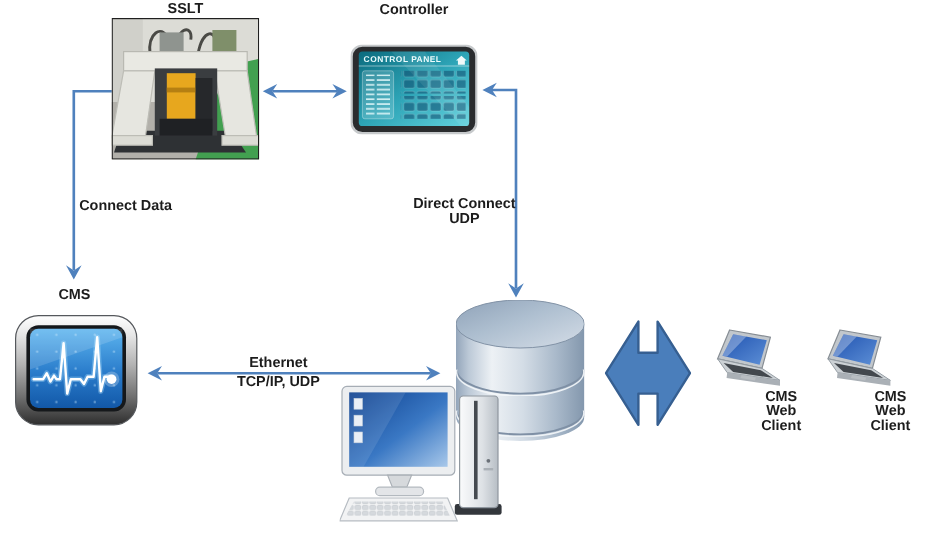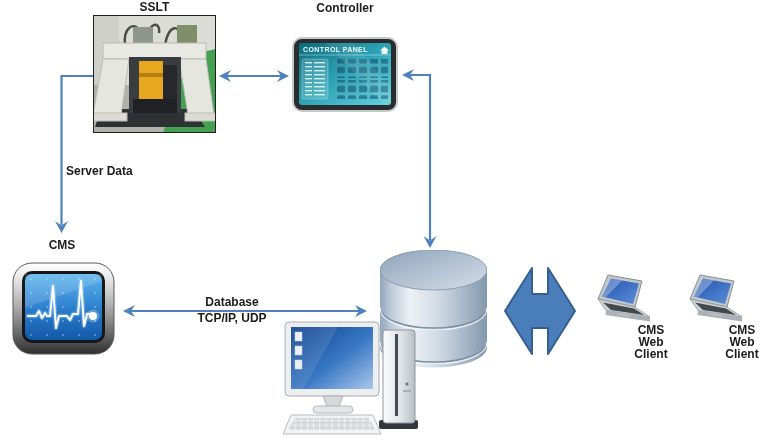--- a/index.html
+++ b/index.html
@@ -257,19 +257,23 @@
       <polygon points="14,36.5 58,43 58,47.5 13.5,41" fill="#aab0b6"></polygon>
       <polygon points="26,38.5 38,40.5 37,43 25,41" fill="#b8bdc2"></polygon>
     </svg>
   </div>
   <div class="lbl center" style="left:694px;top:324px;width:96px;line-height:12px;">
     <div>CMS</div>
     <div>Web</div>
     <div>Client</div>
   </div>
 
-  <div class="lbl" style="left:66px;top:165px;">Server Data</div>
-
-
-  <div class="lbl center" style="left:182px;top:296px;width:100px;">Database</div>
+  <div class="lbl" style="left:66px;top:165px;">Connect Data</div>
+
+  <div class="lbl center" style="left:337px;top:163px;width:100px;">
+    <div>Direct Connect</div>
+    <div>UDP</div>
+  </div>
+
+  <div class="lbl center" style="left:182px;top:296px;width:100px;">Ethernet</div>
   <div class="lbl center" style="left:182px;top:312px;width:100px;">TCP/IP, UDP</div>
 
 </div>
 
 </body></html>

